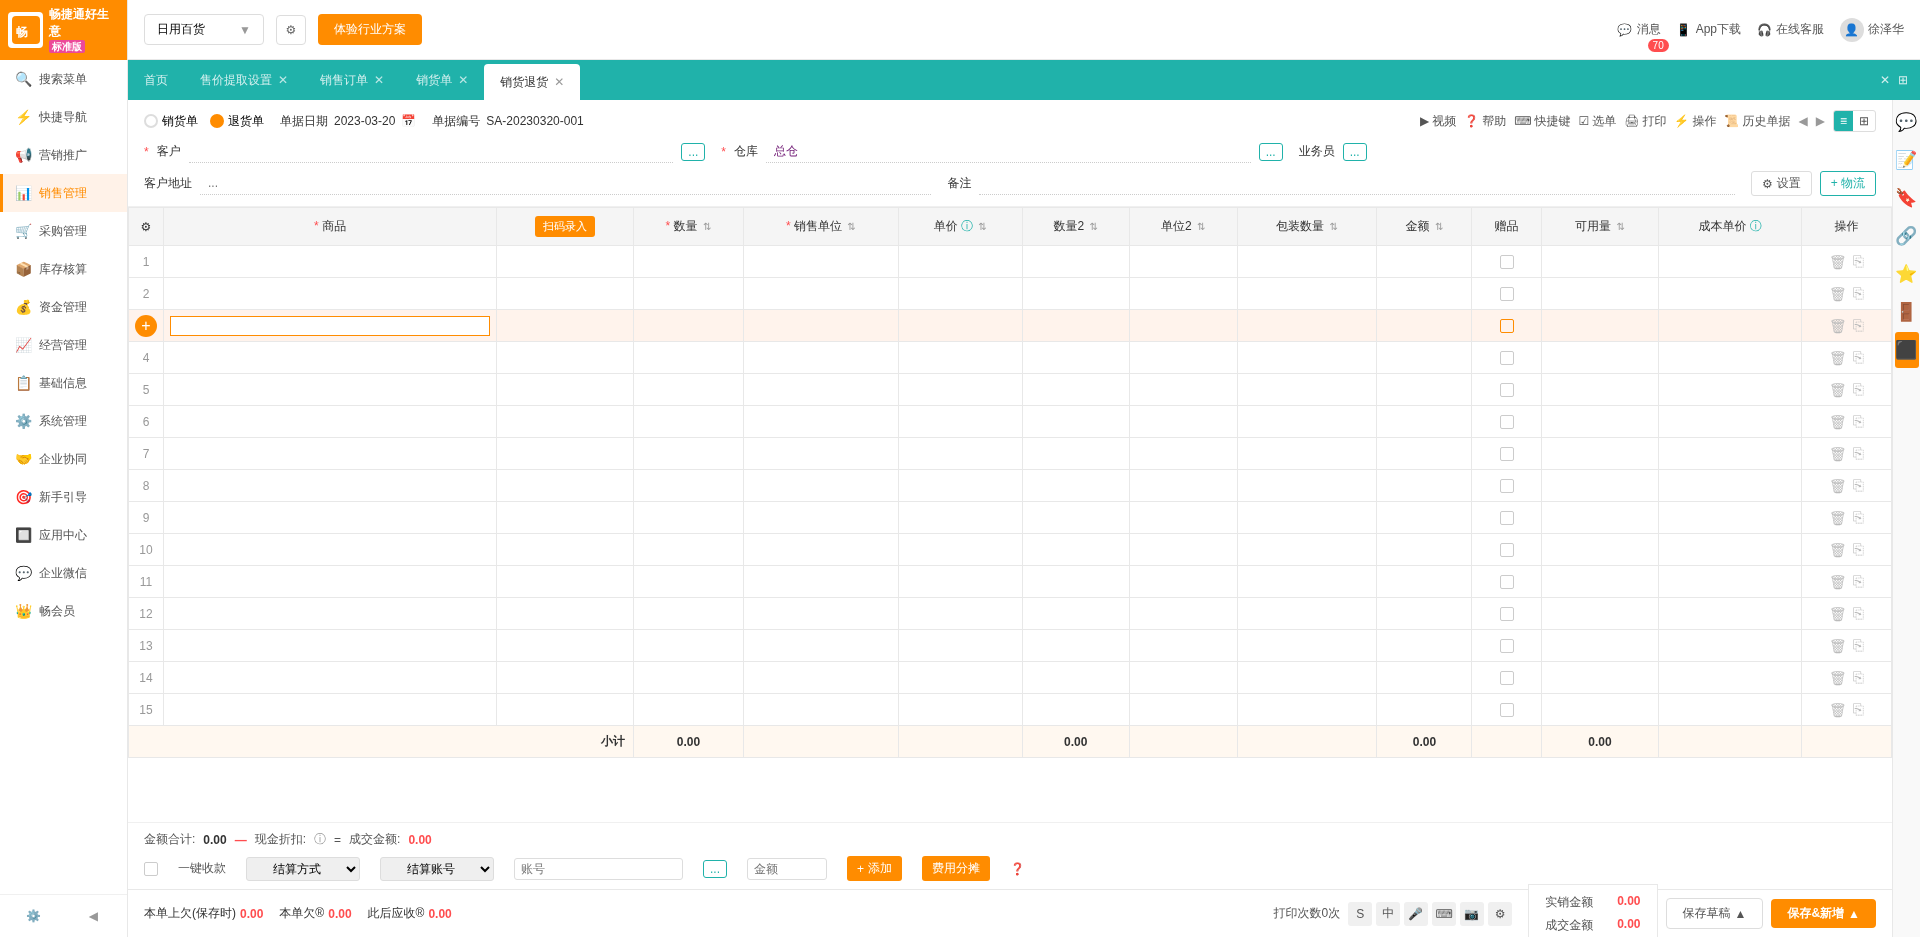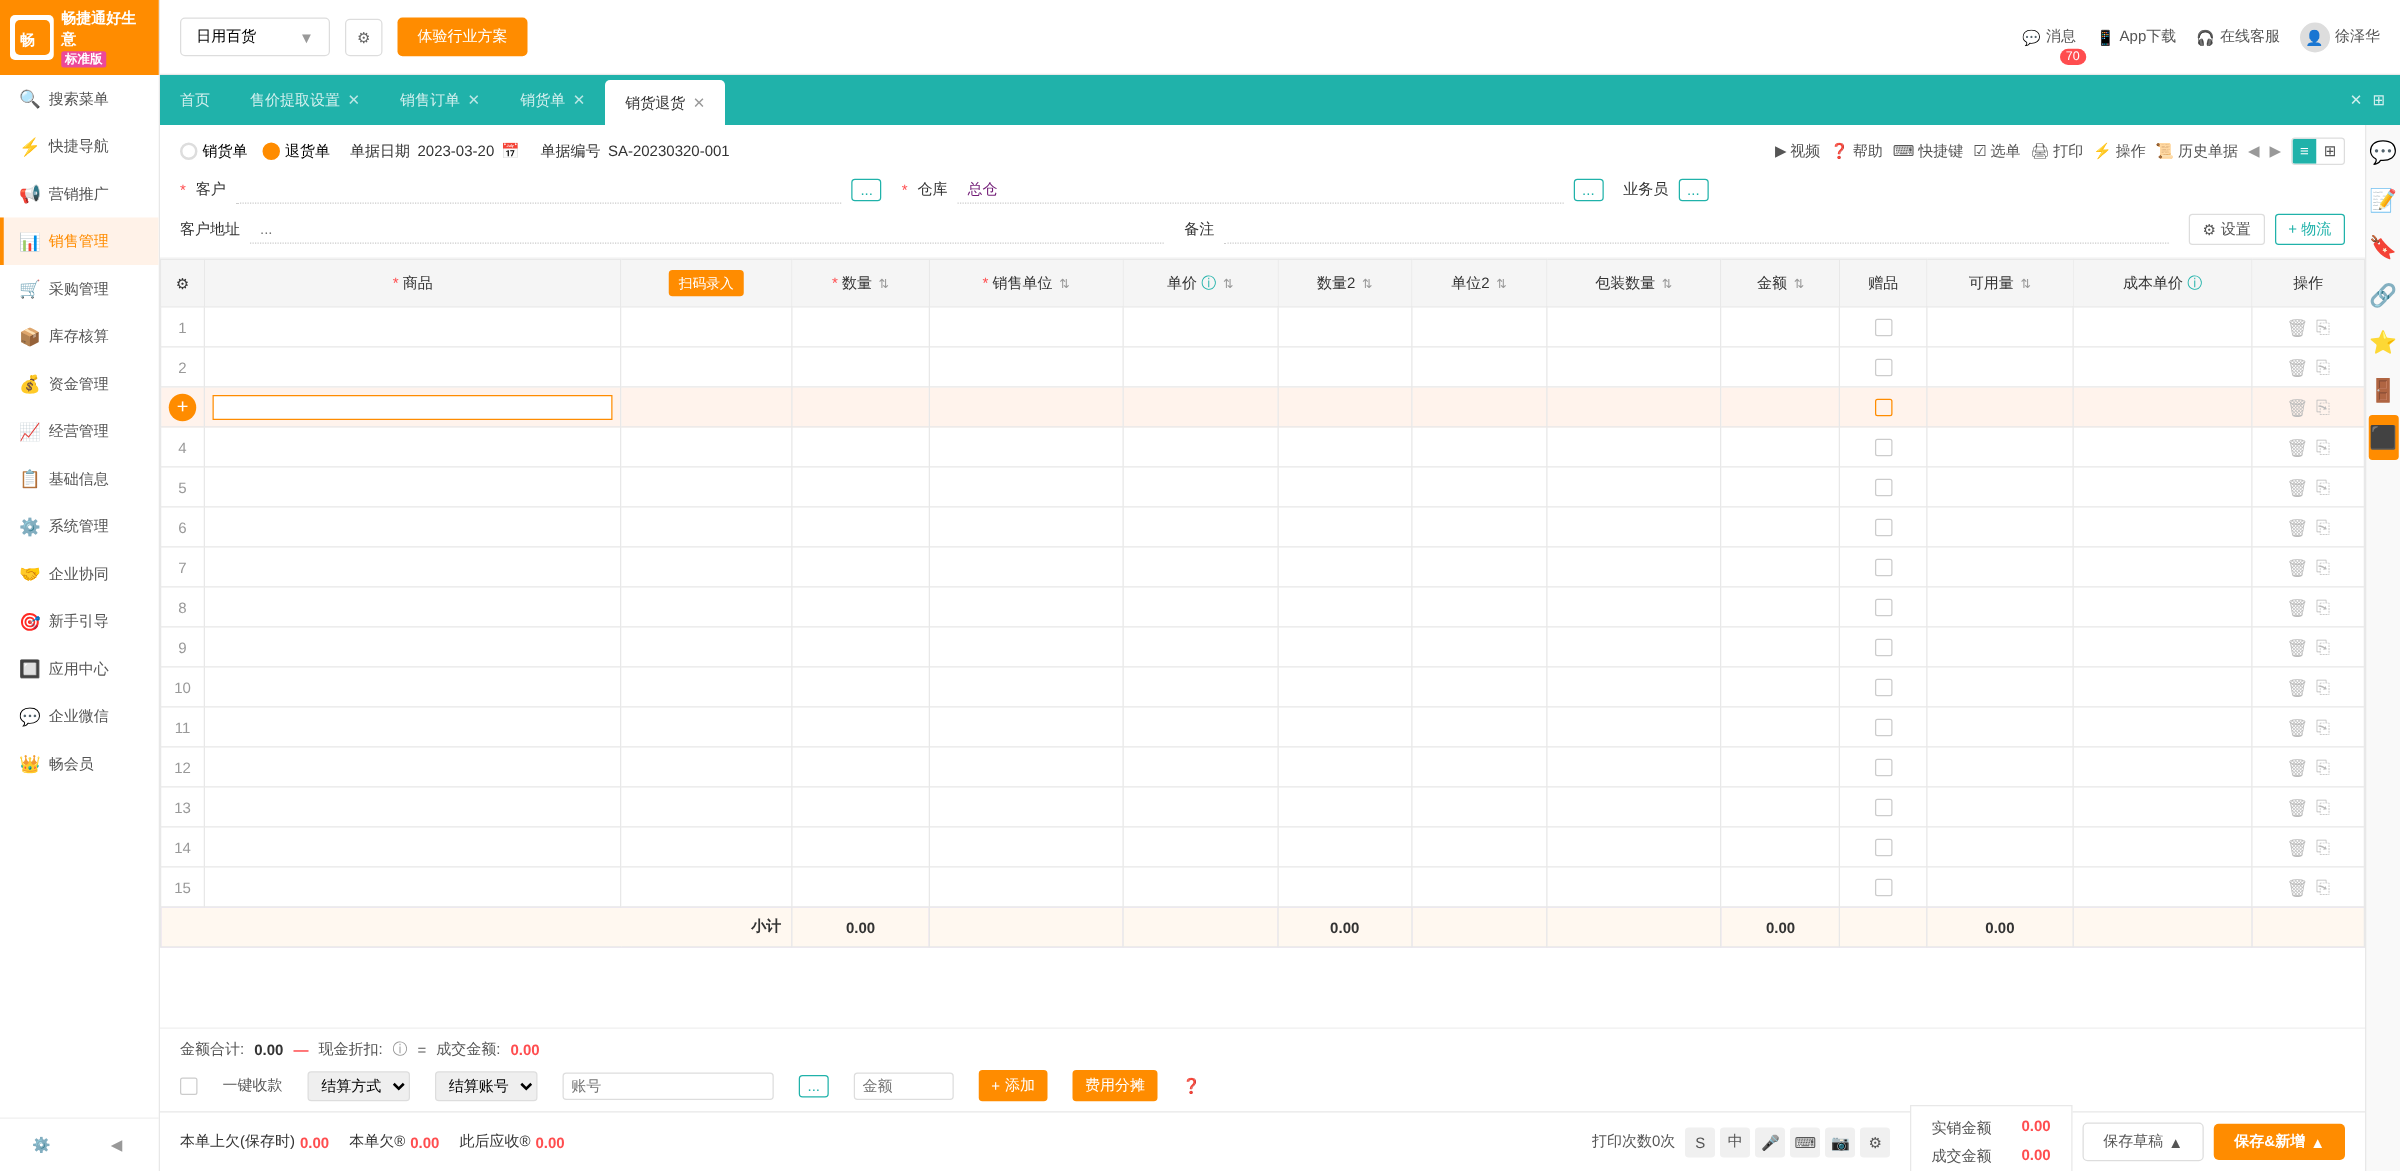--- a/index.html
+++ b/index.html
@@ -97,21 +97,21 @@
     .form-footer { border-top: 1px solid #f0f0f0; padding: 8px 16px; }
     .footer-row1 { display: flex; align-items: center; gap: 8px; margin-bottom: 8px; }
     .footer-amount-label { color: #555; }
     .footer-amount-value { color: #333; font-weight: bold; }
     .footer-minus { color: #ff4d4f; font-weight: bold; }
     .footer-equals { color: #555; }
     .footer-result-label { color: #555; }
     .footer-result-value { color: #ff4d4f; font-weight: bold; }
     .footer-row2 { display: flex; align-items: center; gap: 20px; }
     .footer-checkbox { width: 14px; height: 14px; border: 1px solid #ccc; border-radius: 2px; cursor: pointer; }
-    .footer-select { border: 1px solid #ddd; border-radius: 3px; padding: 3px 6px; cursor: pointer; }
+    .footer-select { border: 1px solid #ddd; border-radius: 3px; padding: 3px 22px; cursor: pointer; }
     .footer-input { border: 1px solid #ddd; border-radius: 3px; padding: 3px 6px; min-width: 80px; }
     .add-fee-btn { background: #ff8c00; color: #fff; border: none; border-radius: 3px; padding: 4px 10px; cursor: pointer; display: flex; align-items: center; gap: 4px; }
     .fee-split-btn { background: #ff8c00; color: #fff; border: none; border-radius: 3px; padding: 4px 10px; cursor: pointer; }
     .question-btn { color: #999; cursor: pointer; }
 
     
     .bottombar { height: 48px; background: #fff; border-top: 1px solid #e8e8e8; display: flex; align-items: center; padding: 0 16px; gap: 16px; }
     .bottom-info { display: flex; align-items: center; gap: 4px; color: #555; }
     .bottom-info-label { color: #333; }
     .bottom-info-value { color: #ff4d4f; font-weight: bold; }

